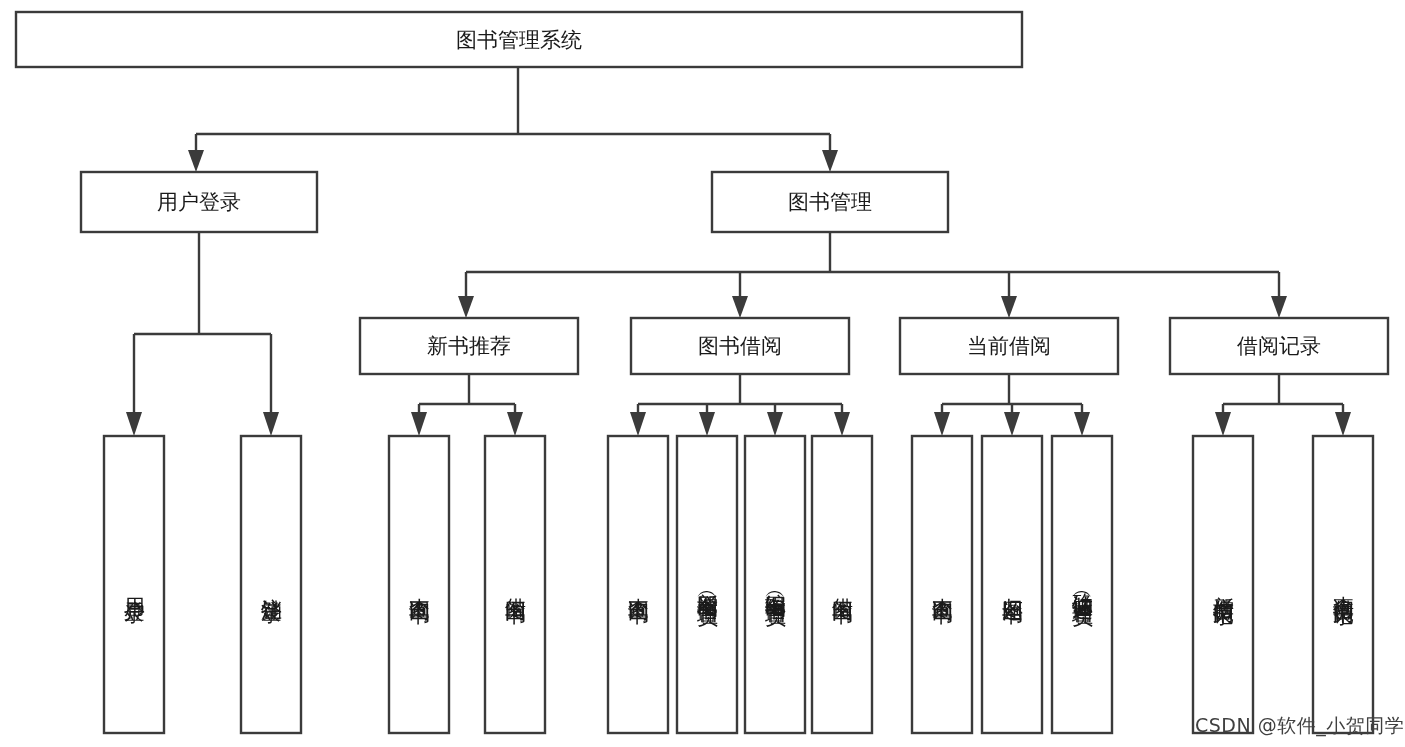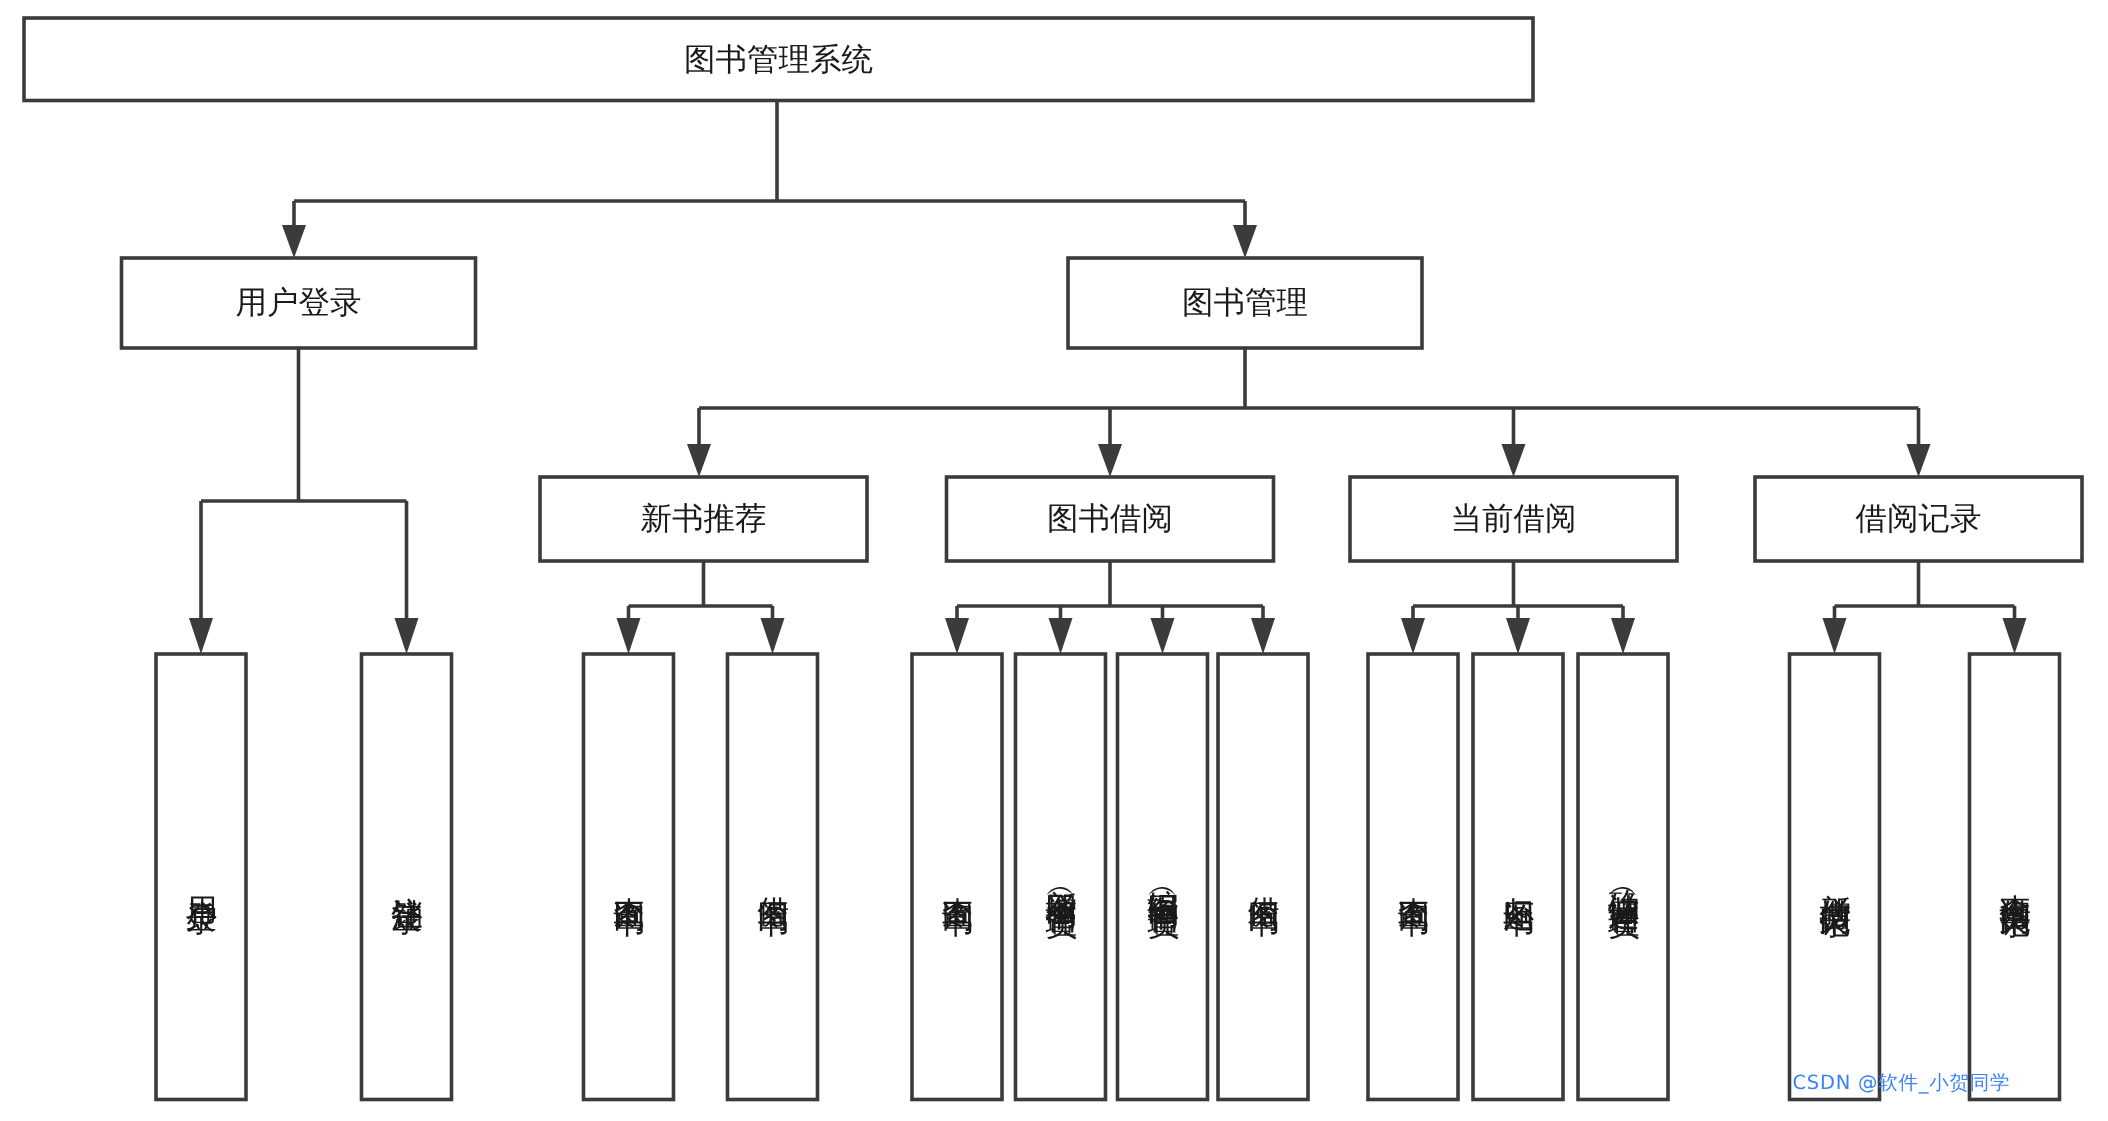--- a/index.html
+++ b/index.html
@@ -61,22 +61,22 @@
     display: flex;
     align-items: center;
     justify-content: center;
     text-align: center;
     white-space: nowrap;
     pointer-events: none;
   }
   .watermark {
     position: absolute;
     font-family: "DejaVu Sans", "Liberation Sans", sans-serif;
-    font-size: 13px;
-    color: #3b82f6;
+    font-size: 19px;
+    color: #404040;
     white-space: nowrap;
     letter-spacing: 0.5px;
   }
 </style>
 </head>
 <body>
 
 <div id="diagram-root">
 
   <svg id="diagram-svg" viewBox="0 0 1405 747">

